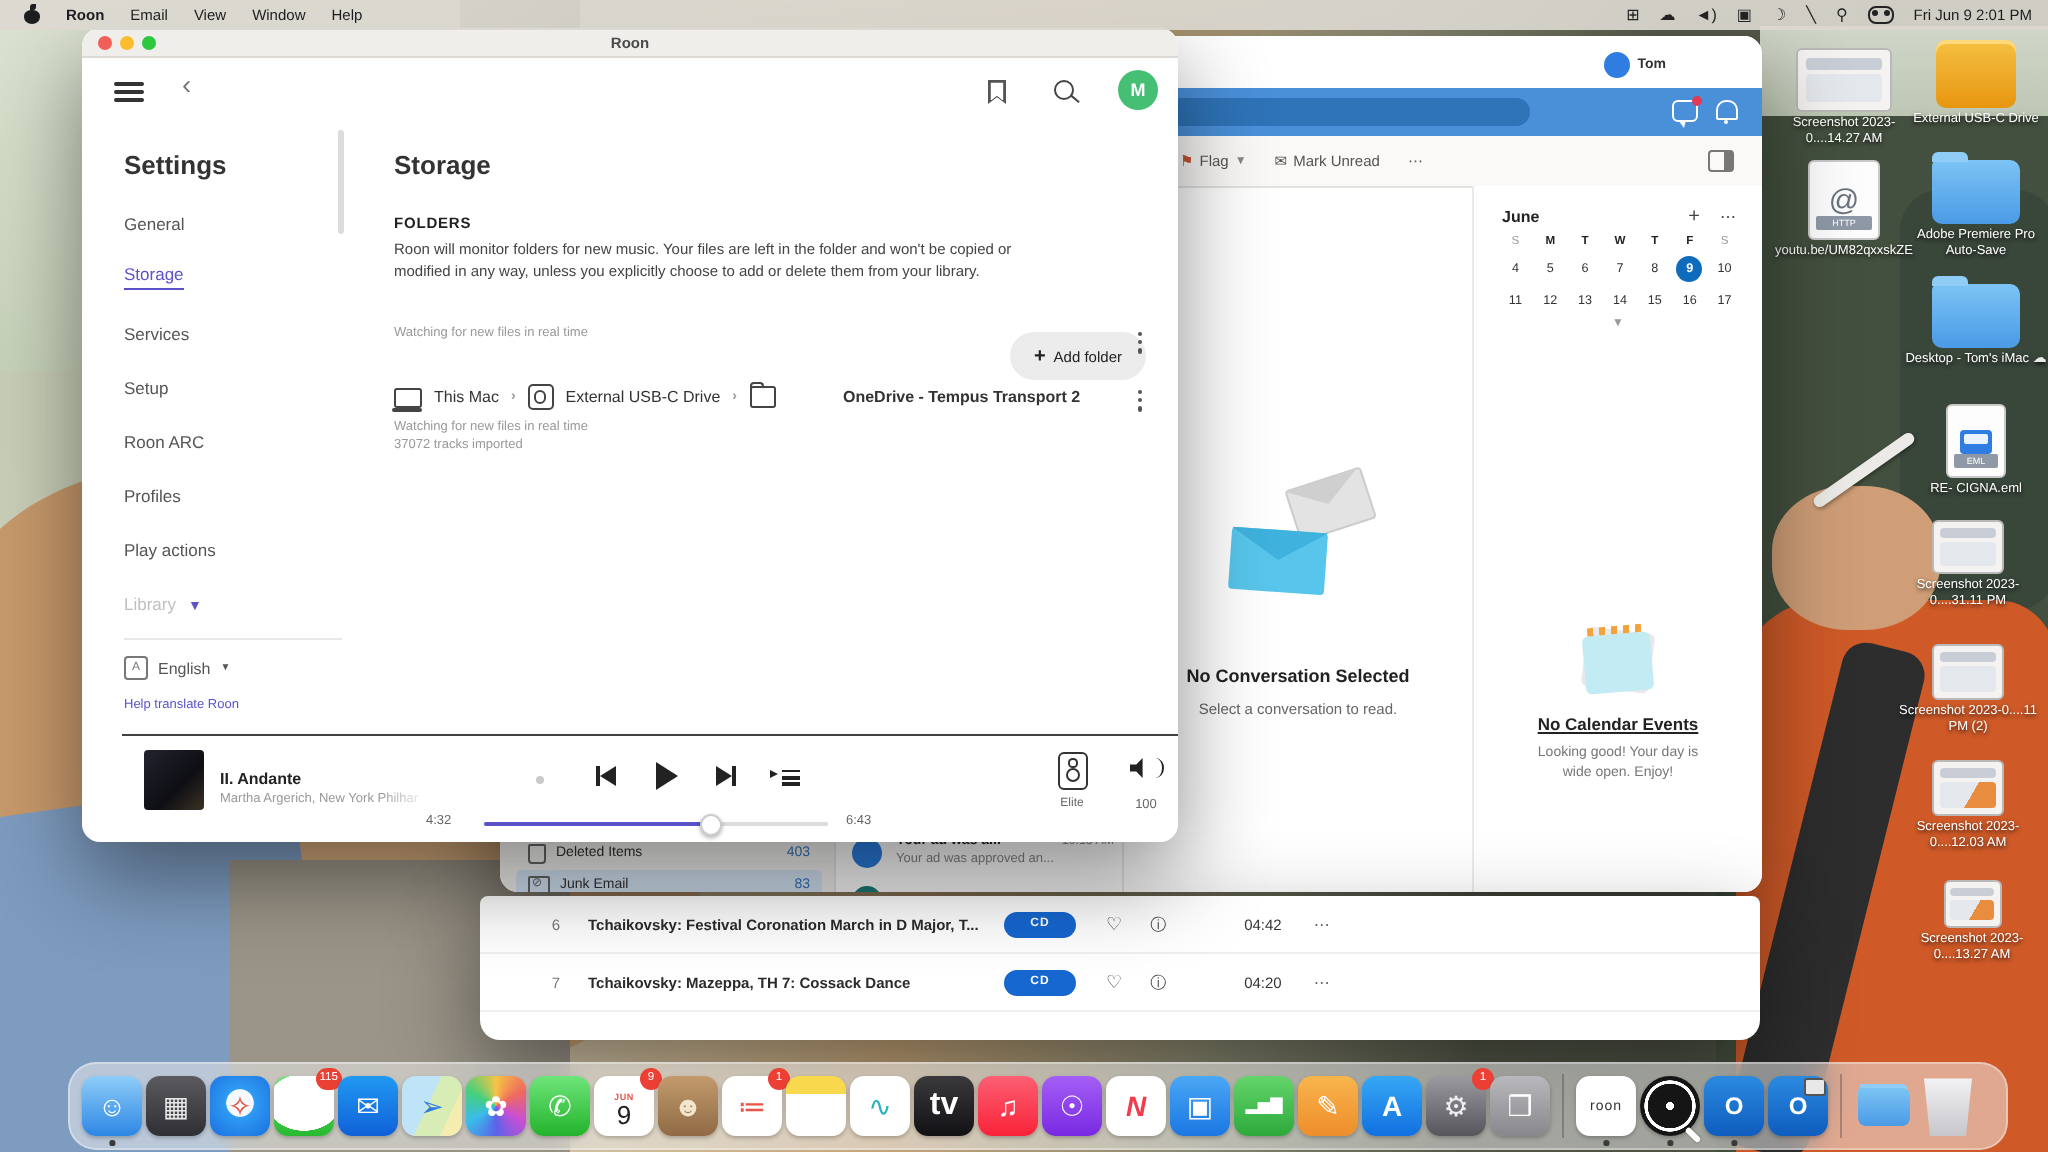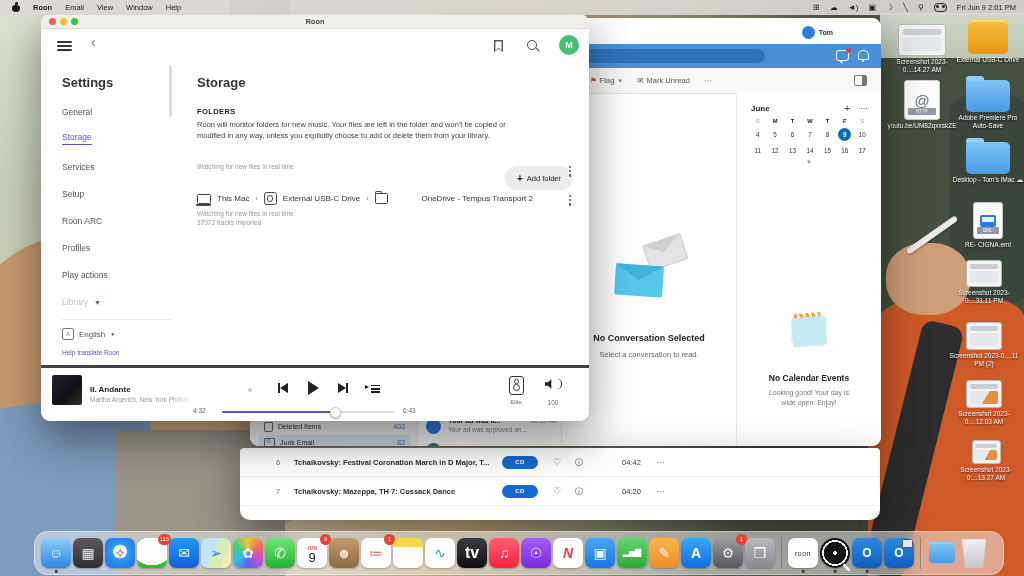--- a/index.html
+++ b/index.html
@@ -182,23 +182,23 @@
   .mini-disk::before{content:"";position:absolute;left:2.2px;top:2.2px;width:4.5px;height:4.5px;border:1px solid #444;border-radius:50%;}
   .folder-row{margin-top:22px;position:relative;}
   .fr-head{display:flex;align-items:center;gap:7px;}
   .fr-name{font-size:8.5px;font-weight:bold;color:#333;}
   .fr-sub{font-size:6.5px;color:#999;margin-top:5px;}
   .fr-sub2{font-size:6.5px;color:#999;margin-top:2px;}
   .kebab{position:absolute;right:2px;top:3px;display:flex;flex-direction:column;gap:2px;}
   .kebab i{width:2.2px;height:2.2px;border-radius:50%;background:#555;}
   .crumb-sep{font-size:7px;color:#999;font-weight:bold;}
   .fr-path{display:flex;align-items:center;gap:6px;font-size:8px;color:#333;}
-  .fr-path .bold{font-weight:normal;padding-left:28px;}
-  
-  .r-player{height:53px;border-top:3px solid #404040;background:#fff;position:relative;border-radius:0 0 9px 9px;}
+  .fr-path .bold{font-weight:bold;padding-left:28px;}
+  
+  .r-player{height:53px;border-top:1px solid #404040;background:#fff;position:relative;border-radius:0 0 9px 9px;margin-left:20px;}
   .p-art{position:absolute;left:11px;top:7px;width:30px;height:30px;border-radius:2px;
      background:linear-gradient(135deg,#23232e,#0e0e14 60%,#3a3222);}
   .p-track{position:absolute;left:49px;top:17px;font-size:8px;font-weight:bold;color:#222;}
   .p-artist{position:absolute;left:49px;top:28px;font-size:6.5px;color:#999;width:105px;white-space:nowrap;overflow:hidden;}
   .p-artist::after{content:"";position:absolute;right:0;top:0;width:25px;height:100%;background:linear-gradient(90deg,rgba(255,255,255,0),#fff);}
   .p-dot{position:absolute;left:207px;top:20px;width:4px;height:4px;border-radius:50%;background:#c9c9c9;}
   .pi{position:absolute;top:15px;display:flex;align-items:center;}
   .tri-l{width:0;height:0;border-top:5px solid transparent;border-bottom:5px solid transparent;border-right:8px solid #222;}
   .tri-r{width:0;height:0;border-top:5px solid transparent;border-bottom:5px solid transparent;border-left:8px solid #222;}
   .tri-big{width:0;height:0;border-top:7px solid transparent;border-bottom:7px solid transparent;border-left:11px solid #222;}
@@ -403,21 +403,21 @@
           <span class="cal-date">15</span>
           <span class="cal-date">16</span>
           <span class="cal-date">17</span>
         </div>
       <div class="cal-chev">▼</div>
       <div class="cal-empty">
         <div style="position:relative;height:34px;">
           <div class="notepad-shadow"></div>
             <div class="notepad"></div>
         </div>
-        <div class="ce-title" style="margin-top:24px;">No Calendar Events</div>
+        <div class="ce-title" style="margin-top:8px;text-decoration:underline;">No Calendar Events</div>
         <div class="ce-text">
           <div>Looking good! Your day is</div>
           <div>wide open. Enjoy!</div>
         </div>
       </div>
     </div>
   </div>
 </div>
 
 <div class="window" id="tracklist">

